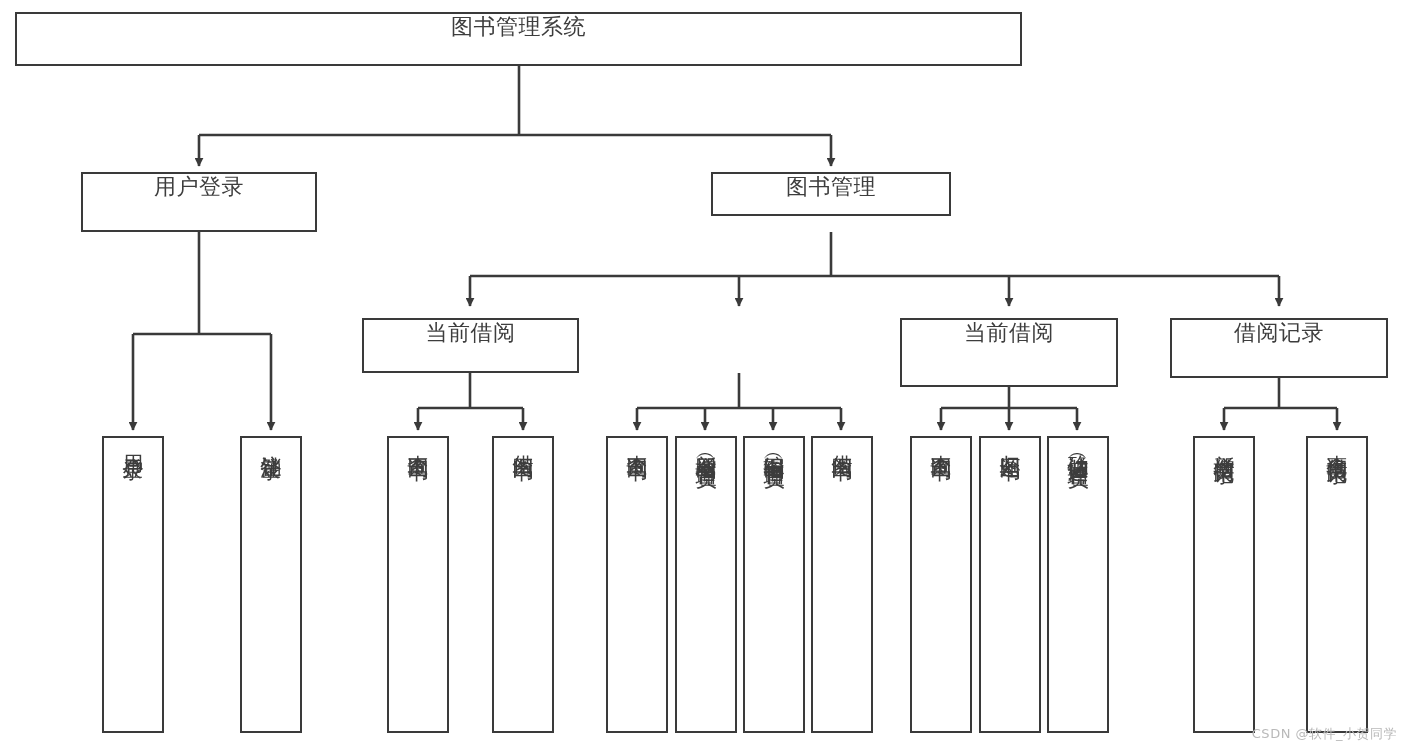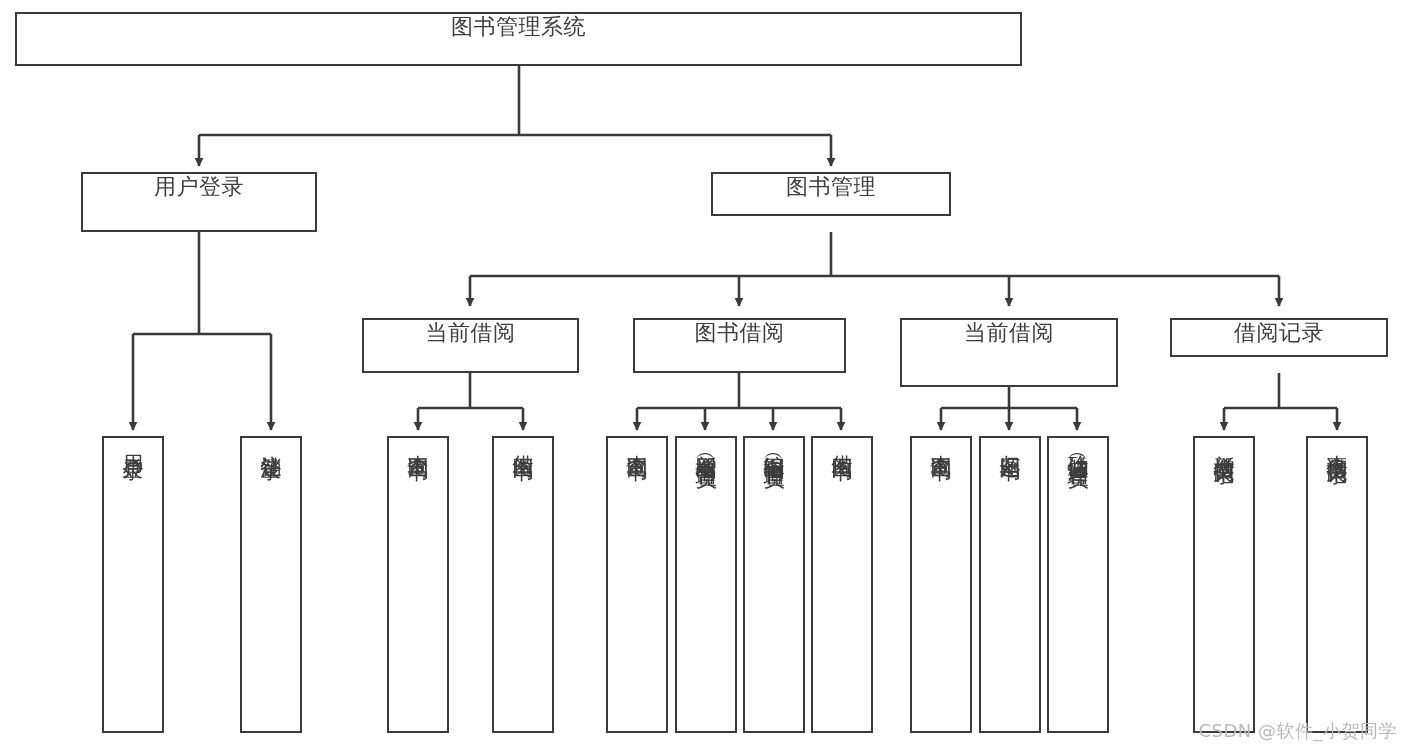--- a/index.html
+++ b/index.html
@@ -57,21 +57,21 @@
   }
   .node.level2 .node-label,
   .node.level3 .node-label {
     font-size: 22px;
   }
   #watermark {
     position: absolute;
     right: 8px;
     bottom: 4px;
     color: #b9b9b9;
-    font-size: 18px;
+    font-size: 13px;
     letter-spacing: 0.5px;
     z-index: 5;
     white-space: nowrap;
   }
 </style>
 </head>
 <body>
 
 <div id="diagram-root">
 
@@ -132,27 +132,24 @@
   <div class="node level2" style="left:81px; top:172px; width:236px; height:60px;">
     <span class="node-label">用户登录</span>
   </div>
   <div class="node level2" style="left:711px; top:172px; width:240px; height:44px;">
     <span class="node-label">图书管理</span>
   </div>
 
   <div class="node level3" style="left:362px; top:318px; width:217px; height:55px;">
     <span class="node-label">当前借阅</span>
   </div>
-  <div class="node level3" style="left:633px; top:318px; width:213px; height:55px;">
-    <span class="node-label">图书借阅</span>
-  </div>
   <div class="node level3" style="left:900px; top:318px; width:218px; height:69px;">
     <span class="node-label">当前借阅</span>
   </div>
-  <div class="node level3" style="left:1170px; top:318px; width:218px; height:39px;">
+  <div class="node level3" style="left:1170px; top:318px; width:218px; height:60px;">
     <span class="node-label">借阅记录</span>
   </div>
 
   <div class="node vertical" style="left:102px; top:436px; width:62px; height:297px;">
     <span class="node-label">用户登录</span>
   </div>
   <div class="node vertical" style="left:240px; top:436px; width:62px; height:297px;">
     <span class="node-label">注销登录</span>
   </div>
 

